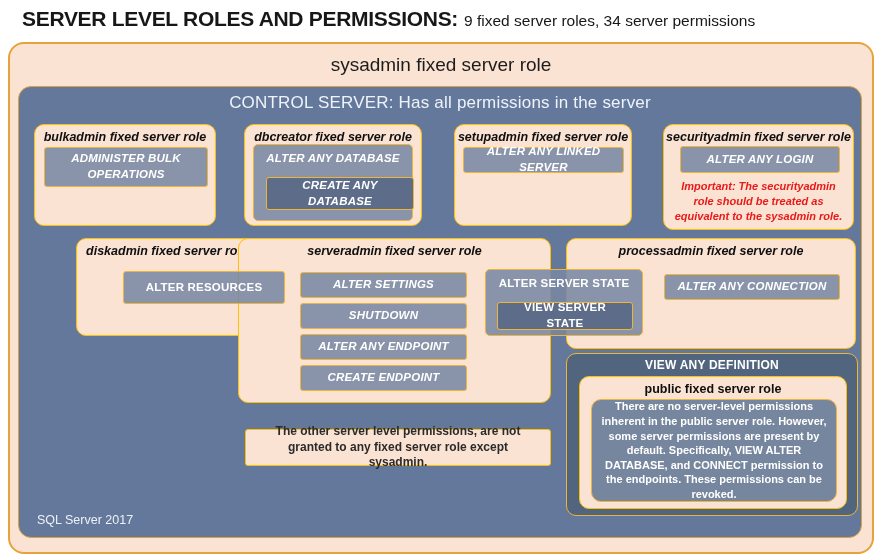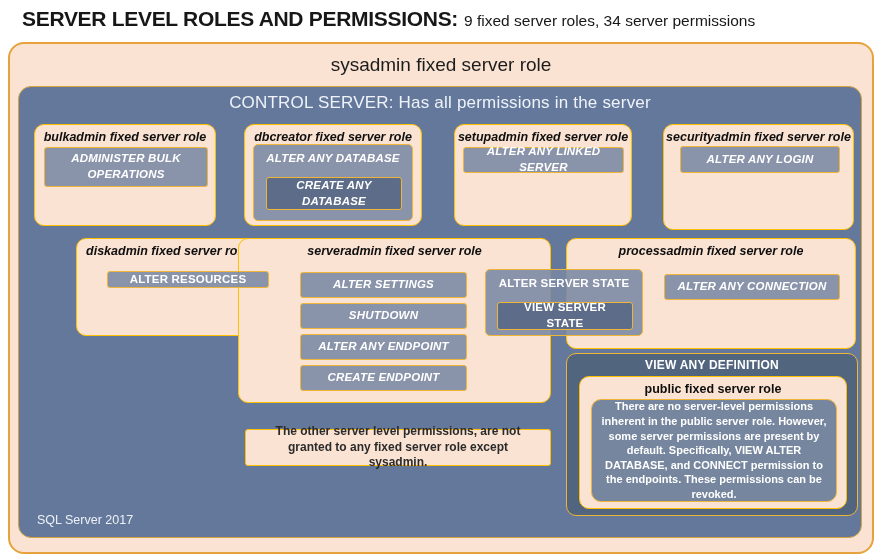--- a/index.html
+++ b/index.html
@@ -127,52 +127,53 @@
 
     <div class="role-box" style="left:15px; top:37px; width:182px; height:102px;">
       <div class="role-title">bulkadmin fixed server role</div>
       <div class="perm" style="left:9px; top:22px; width:164px; height:40px;">ADMINISTER BULK OPERATIONS</div>
     </div>
 
     <div class="role-box" style="left:225px; top:37px; width:178px; height:102px;">
       <div class="role-title">dbcreator fixed server role</div>
       <div class="panel" style="left:8px; top:19px; width:160px; height:77px;">
         <div class="panel-label">ALTER ANY DATABASE</div>
-        <div class="perm dark" style="left:12px; top:32px; width:136px; height:33px;">CREATE ANY DATABASE</div>
+        <div class="perm dark" style="left:12px; top:32px; width:148px; height:33px;">CREATE ANY DATABASE</div>
       </div>
     </div>
 
     <div class="role-box" style="left:435px; top:37px; width:178px; height:102px;">
       <div class="role-title">setupadmin fixed server role</div>
       <div class="perm" style="left:8px; top:22px; width:161px; height:26px;">ALTER ANY LINKED SERVER</div>
     </div>
 
     <div class="role-box" style="left:644px; top:37px; width:191px; height:106px;">
       <div class="role-title">securityadmin fixed server role</div>
       <div class="perm" style="left:16px; top:21px; width:160px; height:27px;">ALTER ANY LOGIN</div>
+      <div class="warning-text">Important: The securityadmin role should be treated as equivalent to the sysadmin role.</div>
     </div>
 
     <div class="role-box" style="left:31px; top:151px; width:182px; height:98px;margin-left:26px;">
       <div class="role-title">diskadmin fixed server role</div>
     </div>
 
     <div class="role-box" style="left:219px; top:151px; width:313px; height:165px;">
       <div class="role-title">serveradmin fixed server role</div>
       <div class="perm" style="left:61px; top:33px; width:167px; height:26px;">ALTER SETTINGS</div>
       <div class="perm" style="left:61px; top:64px; width:167px; height:26px;">SHUTDOWN</div>
       <div class="perm" style="left:61px; top:95px; width:167px; height:26px;">ALTER ANY ENDPOINT</div>
       <div class="perm" style="left:61px; top:126px; width:167px; height:26px;">CREATE ENDPOINT</div>
     </div>
 
     <div class="role-box" style="left:547px; top:151px; width:290px; height:111px;">
       <div class="role-title">processadmin fixed server role</div>
       <div class="perm" style="left:97px; top:35px; width:176px; height:26px;">ALTER ANY CONNECTION</div>
     </div>
 
-    <div class="perm" style="left:88px; top:184px; width:162px; height:17px;">ALTER RESOURCES</div>
+    <div class="perm" style="left:104px; top:184px; width:162px; height:33px;">ALTER RESOURCES</div>
 
     <div class="panel" style="left:466px; top:182px; width:158px; height:67px;">
       <div class="panel-label">ALTER SERVER STATE</div>
       <div class="perm dark" style="left:11px; top:32px; width:136px; height:28px;">VIEW SERVER STATE</div>
     </div>
 
     <div class="vad-box">
       <div class="vad-label">VIEW ANY DEFINITION</div>
       <div class="public-box">
         <div class="role-title">public fixed server role</div>

